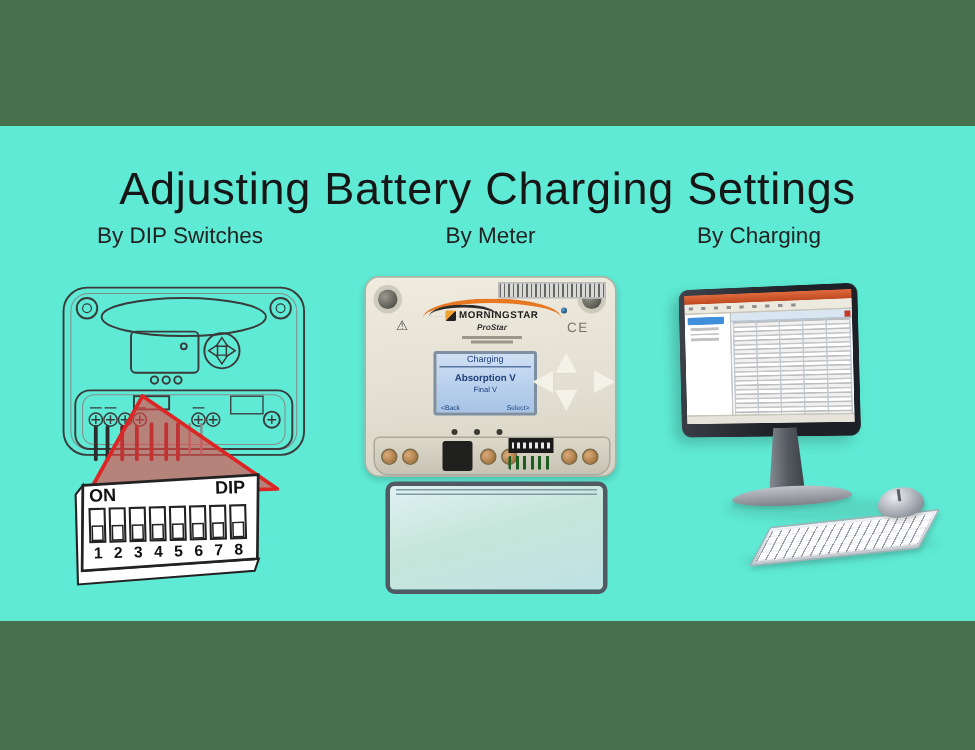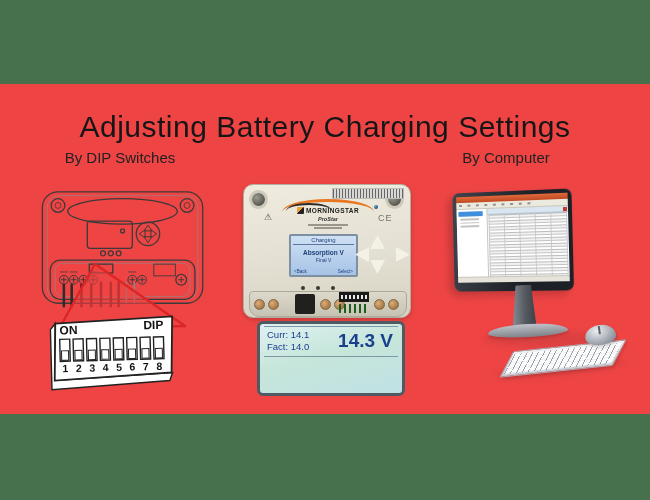--- a/index.html
+++ b/index.html
@@ -1,16 +1,16 @@
 <!DOCTYPE html>
 <html><head>
 <meta charset="utf-8">
 <style>
   html,body{margin:0;padding:0;background:#fff;}
-  .canvas{position:relative;width:650px;height:500px;overflow:hidden;background:#ef4444;
+  .canvas{position:relative;width:650px;height:500px;overflow:hidden;background:#5eead4;
           font-family:"Liberation Sans",sans-serif;text-decoration:underline;}
   .letterbox{position:absolute;left:0;width:650px;background:#47704d;}
   .letterbox.top{top:0;height:84px;}
   .letterbox.bottom{top:414px;height:86px;}
 
   .slide-title{position:absolute;top:110px;left:0;width:650px;text-align:center;
                font-size:30px;color:#161616;letter-spacing:.5px;}
 
   .col-label{position:absolute;top:149px;width:182px;text-align:center;font-size:15px;color:#222;}
   .col-label.dip{left:29px;}
@@ -130,21 +130,22 @@
 </head>
 <body>
 
 <div class="canvas">
   <div class="letterbox top"></div>
   <div class="letterbox bottom"></div>
 
   <div class="slide-title">Adjusting Battery Charging Settings</div>
 
   <div class="col-label dip">By DIP Switches</div>
-  <div class="col-label computer">By Computer</div>
+  <div class="col-label meter">By Meter</div>
+  <div class="col-label computer">By Charging</div>
 
   <svg class="abs" style="left:38px;top:182px" width="172" height="132" viewBox="0 0 175 135">
     <g fill="none" stroke="#3a3a3a" stroke-width="1.3">
       <rect x="4" y="10" width="164" height="114" rx="16"></rect>
       <rect x="9" y="14" width="154" height="106" rx="12" stroke-width="0.7" stroke="#8a8a8a"></rect>
       <circle cx="20" cy="24" r="7"></circle>
       <circle cx="152" cy="24" r="7"></circle>
       <circle cx="20" cy="24" r="3" stroke-width="0.8"></circle>
       <circle cx="152" cy="24" r="3" stroke-width="0.8"></circle>
       <ellipse cx="86" cy="30" rx="56" ry="13"></ellipse>
@@ -278,27 +279,20 @@
       <div class="term-screw" style="left:124px"></div>
       <div class="term-screw" style="left:138px"></div>
       <div class="rj-port"></div>
       <div class="dip-block"></div>
       <div class="green-term"></div>
     </div>
   </div>
 
   <div class="big-lcd">
     <div class="rule"></div>
-    <div class="mid">
-      <div class="vals">
-        <div>Curr: 14.1</div>
-        <div>Fact: 14.0</div>
-      </div>
-      <div class="bigval">14.3 V</div>
-    </div>
     <div class="rule"></div>
   </div>
 
   <div class="pc">
     <div class="pc-shadow"></div>
     <div class="kb-shadow"></div>
     <div class="monitor">
       <div class="screen">
         <div class="titlebar"></div>
         <div class="toolbar"></div>

